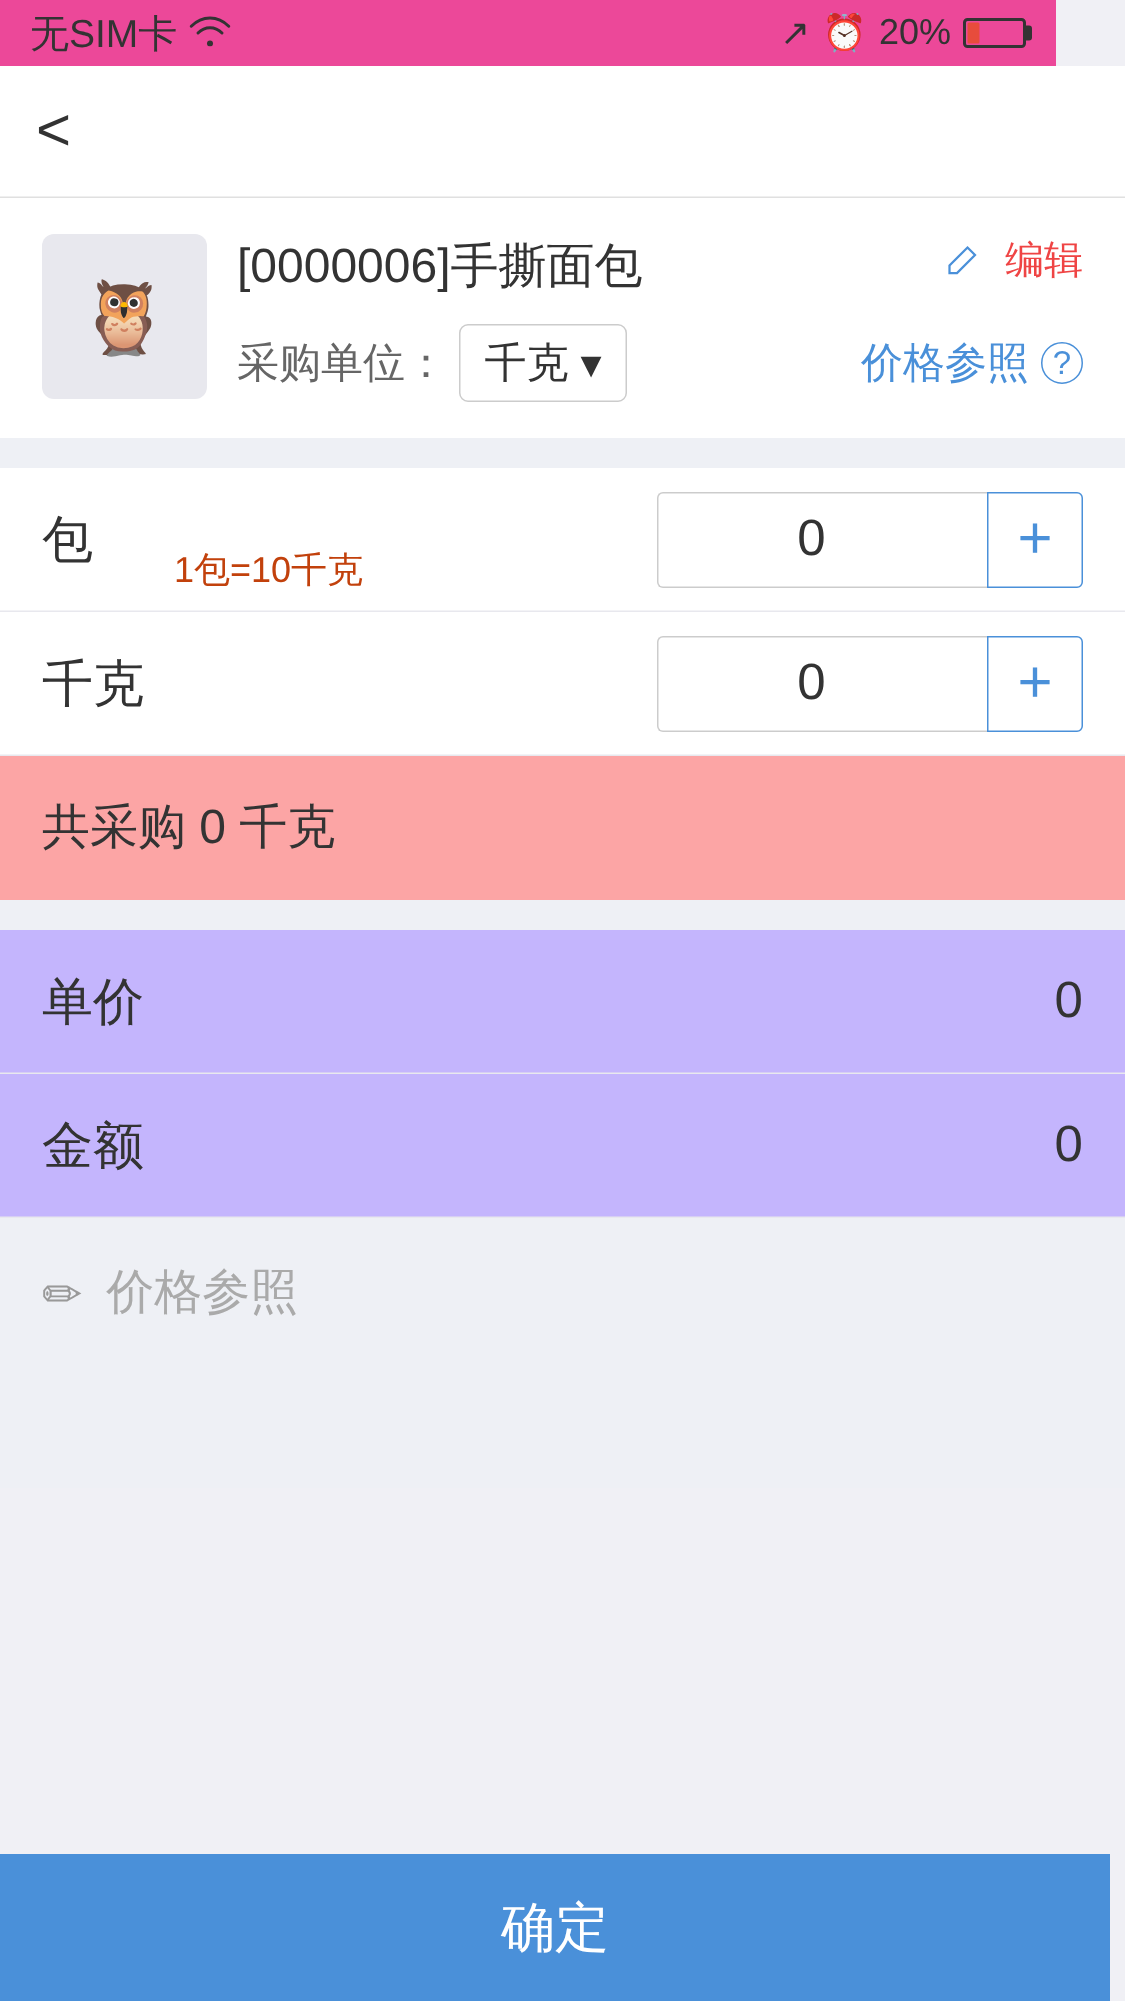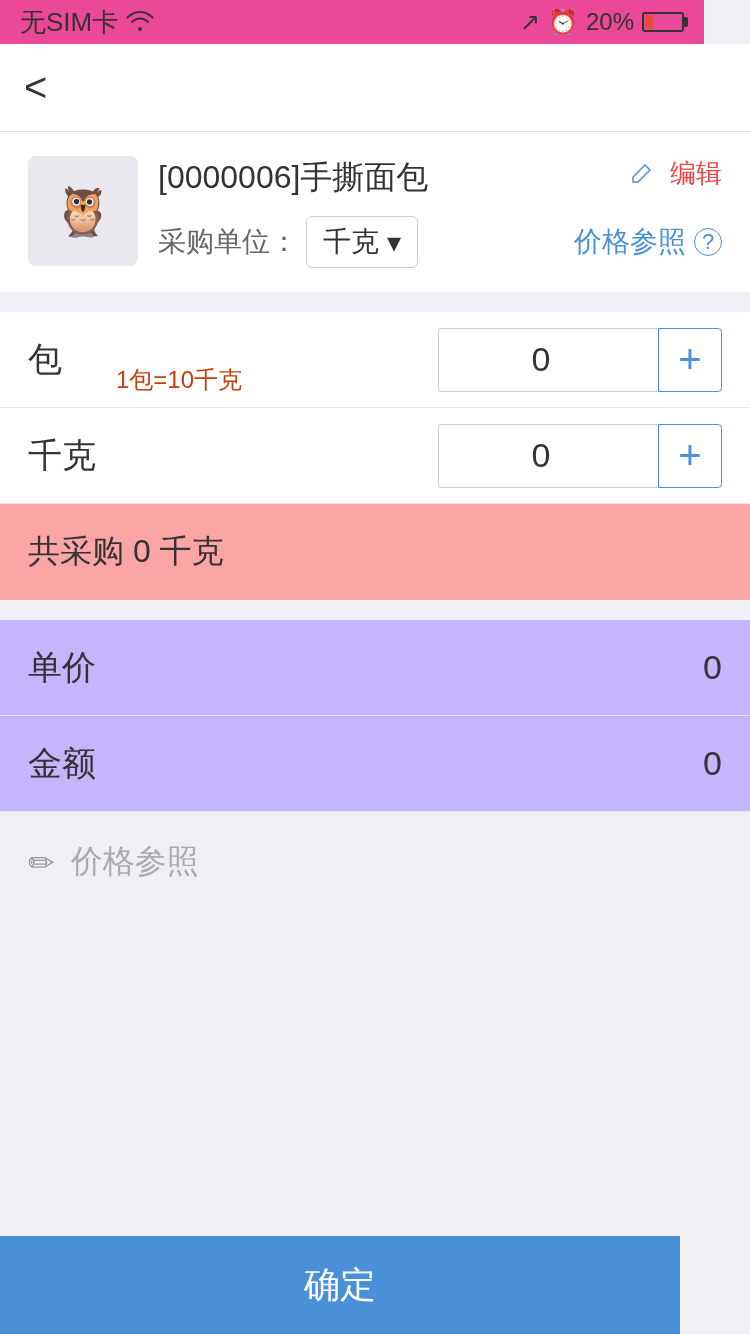--- a/index.html
+++ b/index.html
@@ -262,21 +262,21 @@
     .notes-placeholder {
       font-size: 32px;
       color: #aaa;
     }
 
     
     .confirm-btn {
       position: fixed;
       bottom: 0;
       left: 0;
-      width: 680px;
+      width: 740px;
       height: 98px;
       background: #4a90d9;
       display: flex;
       align-items: center;
       justify-content: center;
       font-size: 36px;
       color: #fff;
       cursor: pointer;
       border: none;
     }

